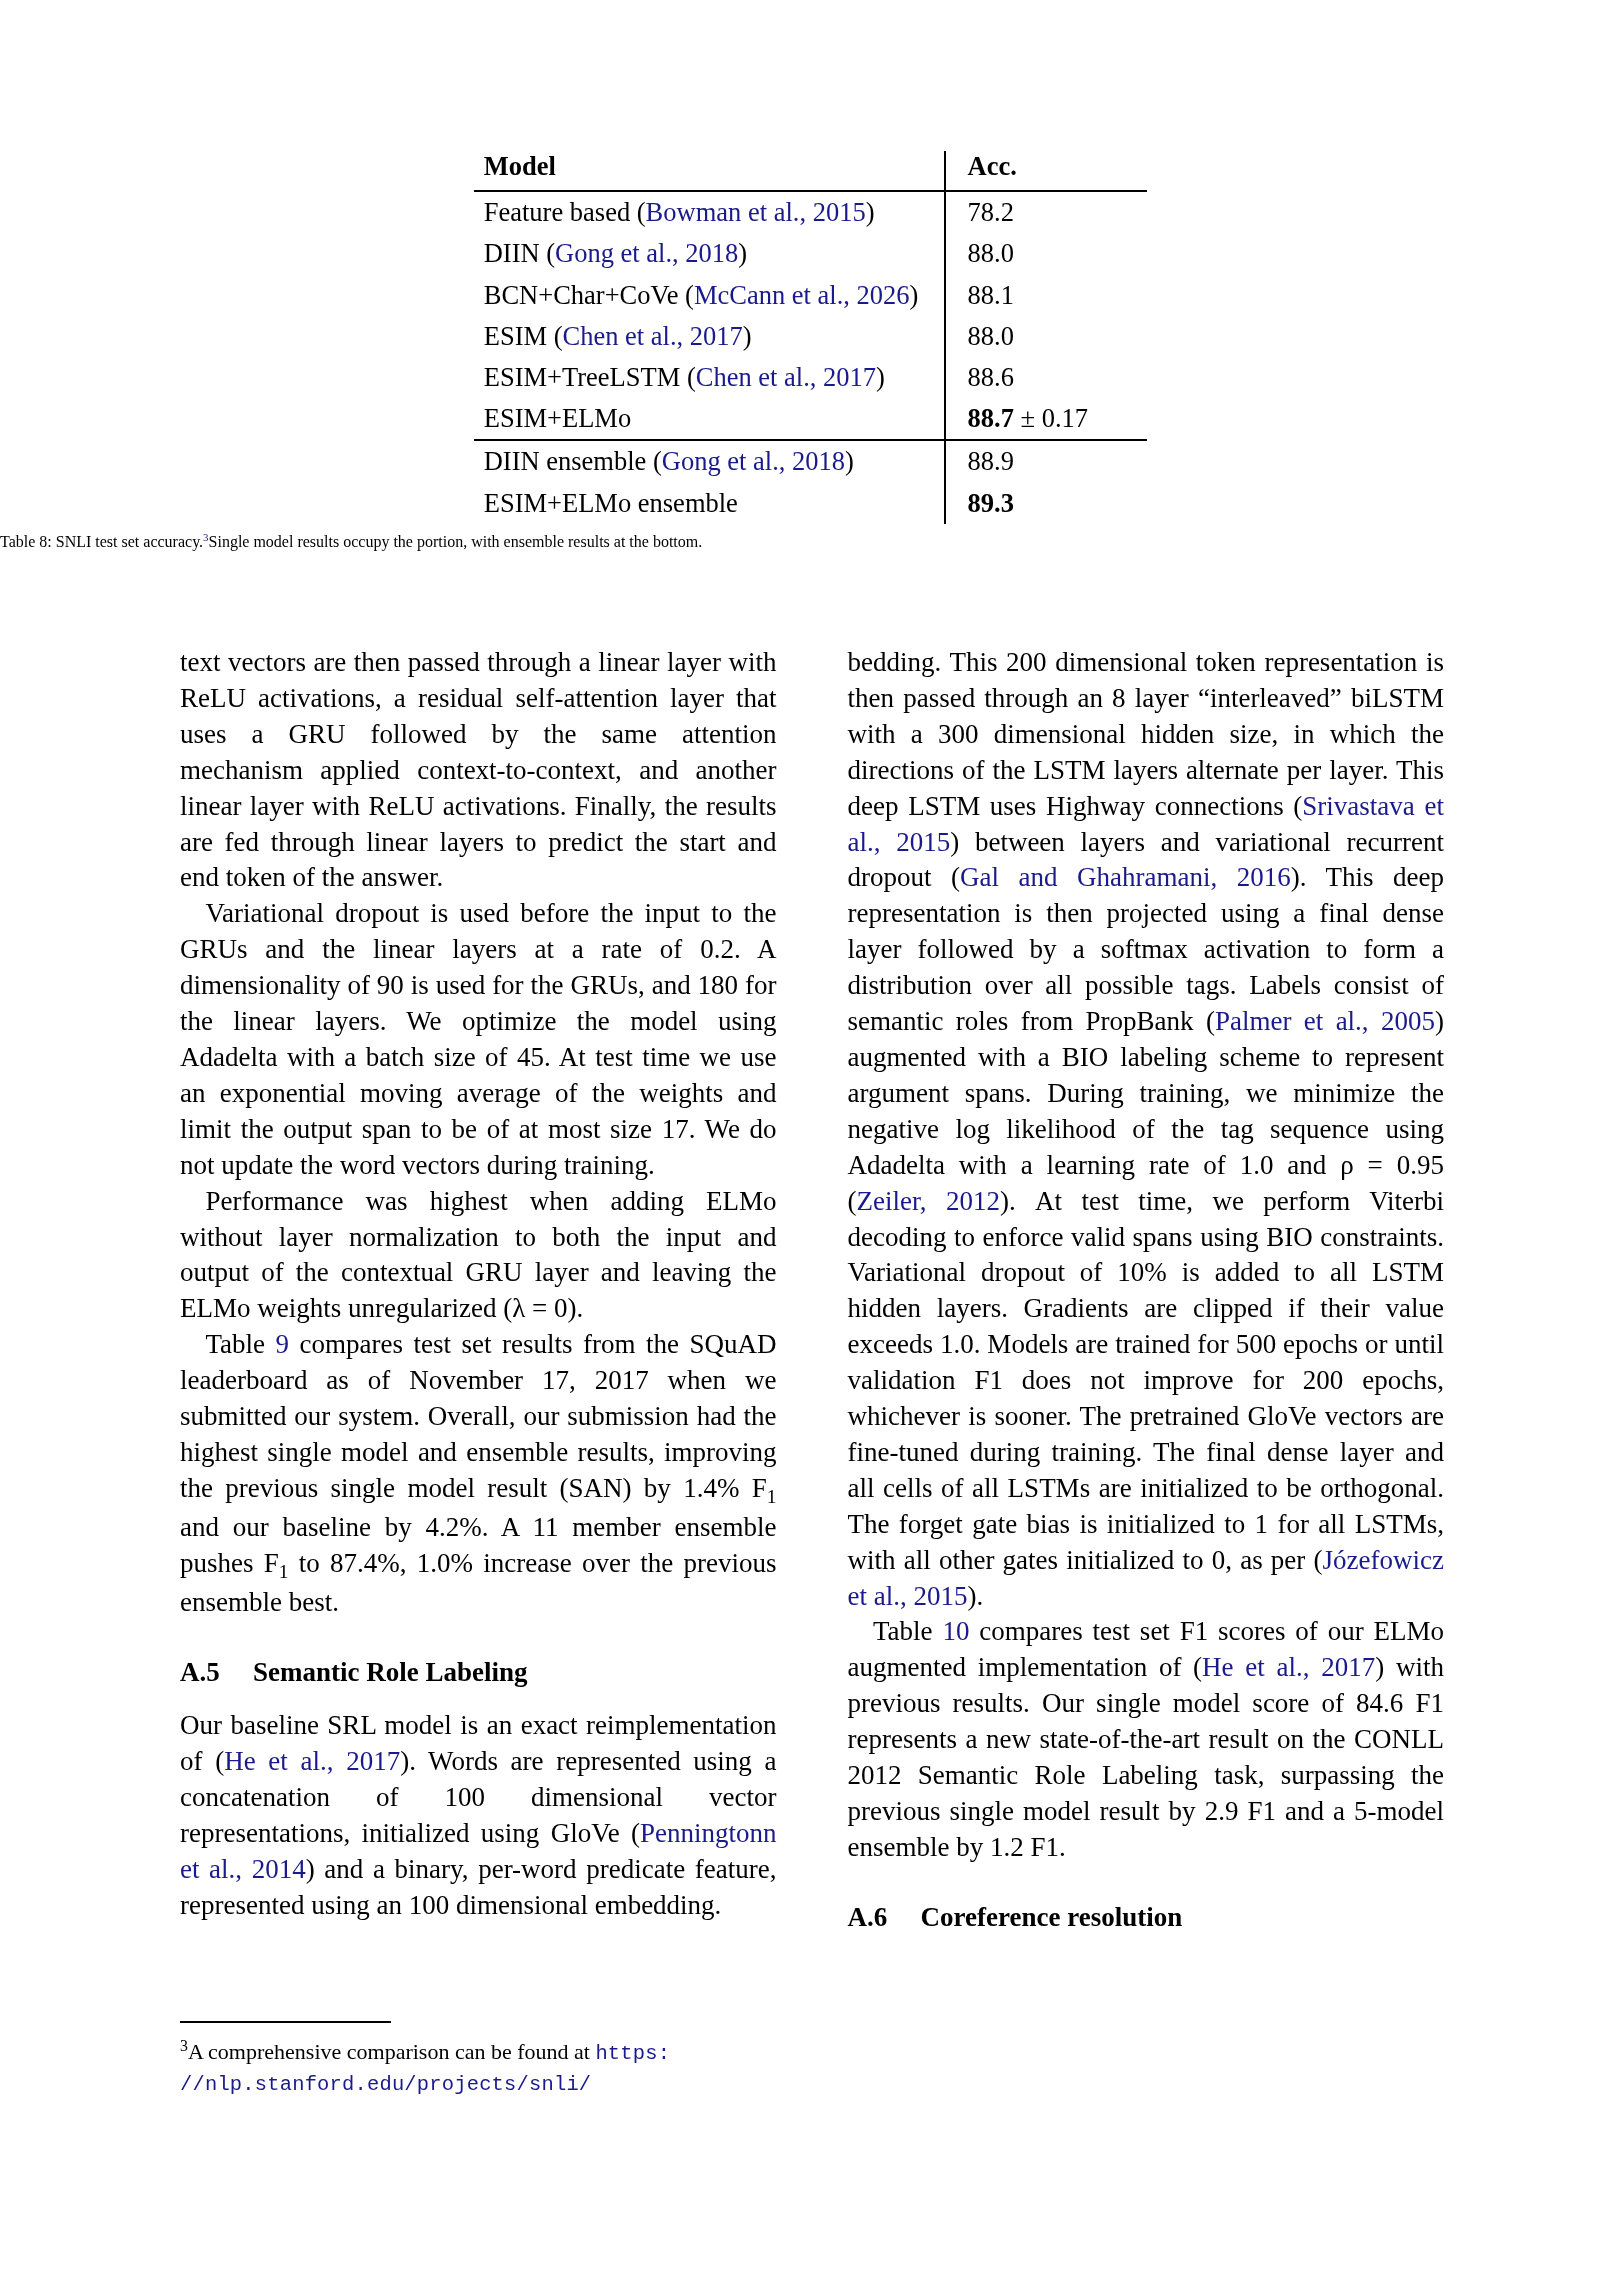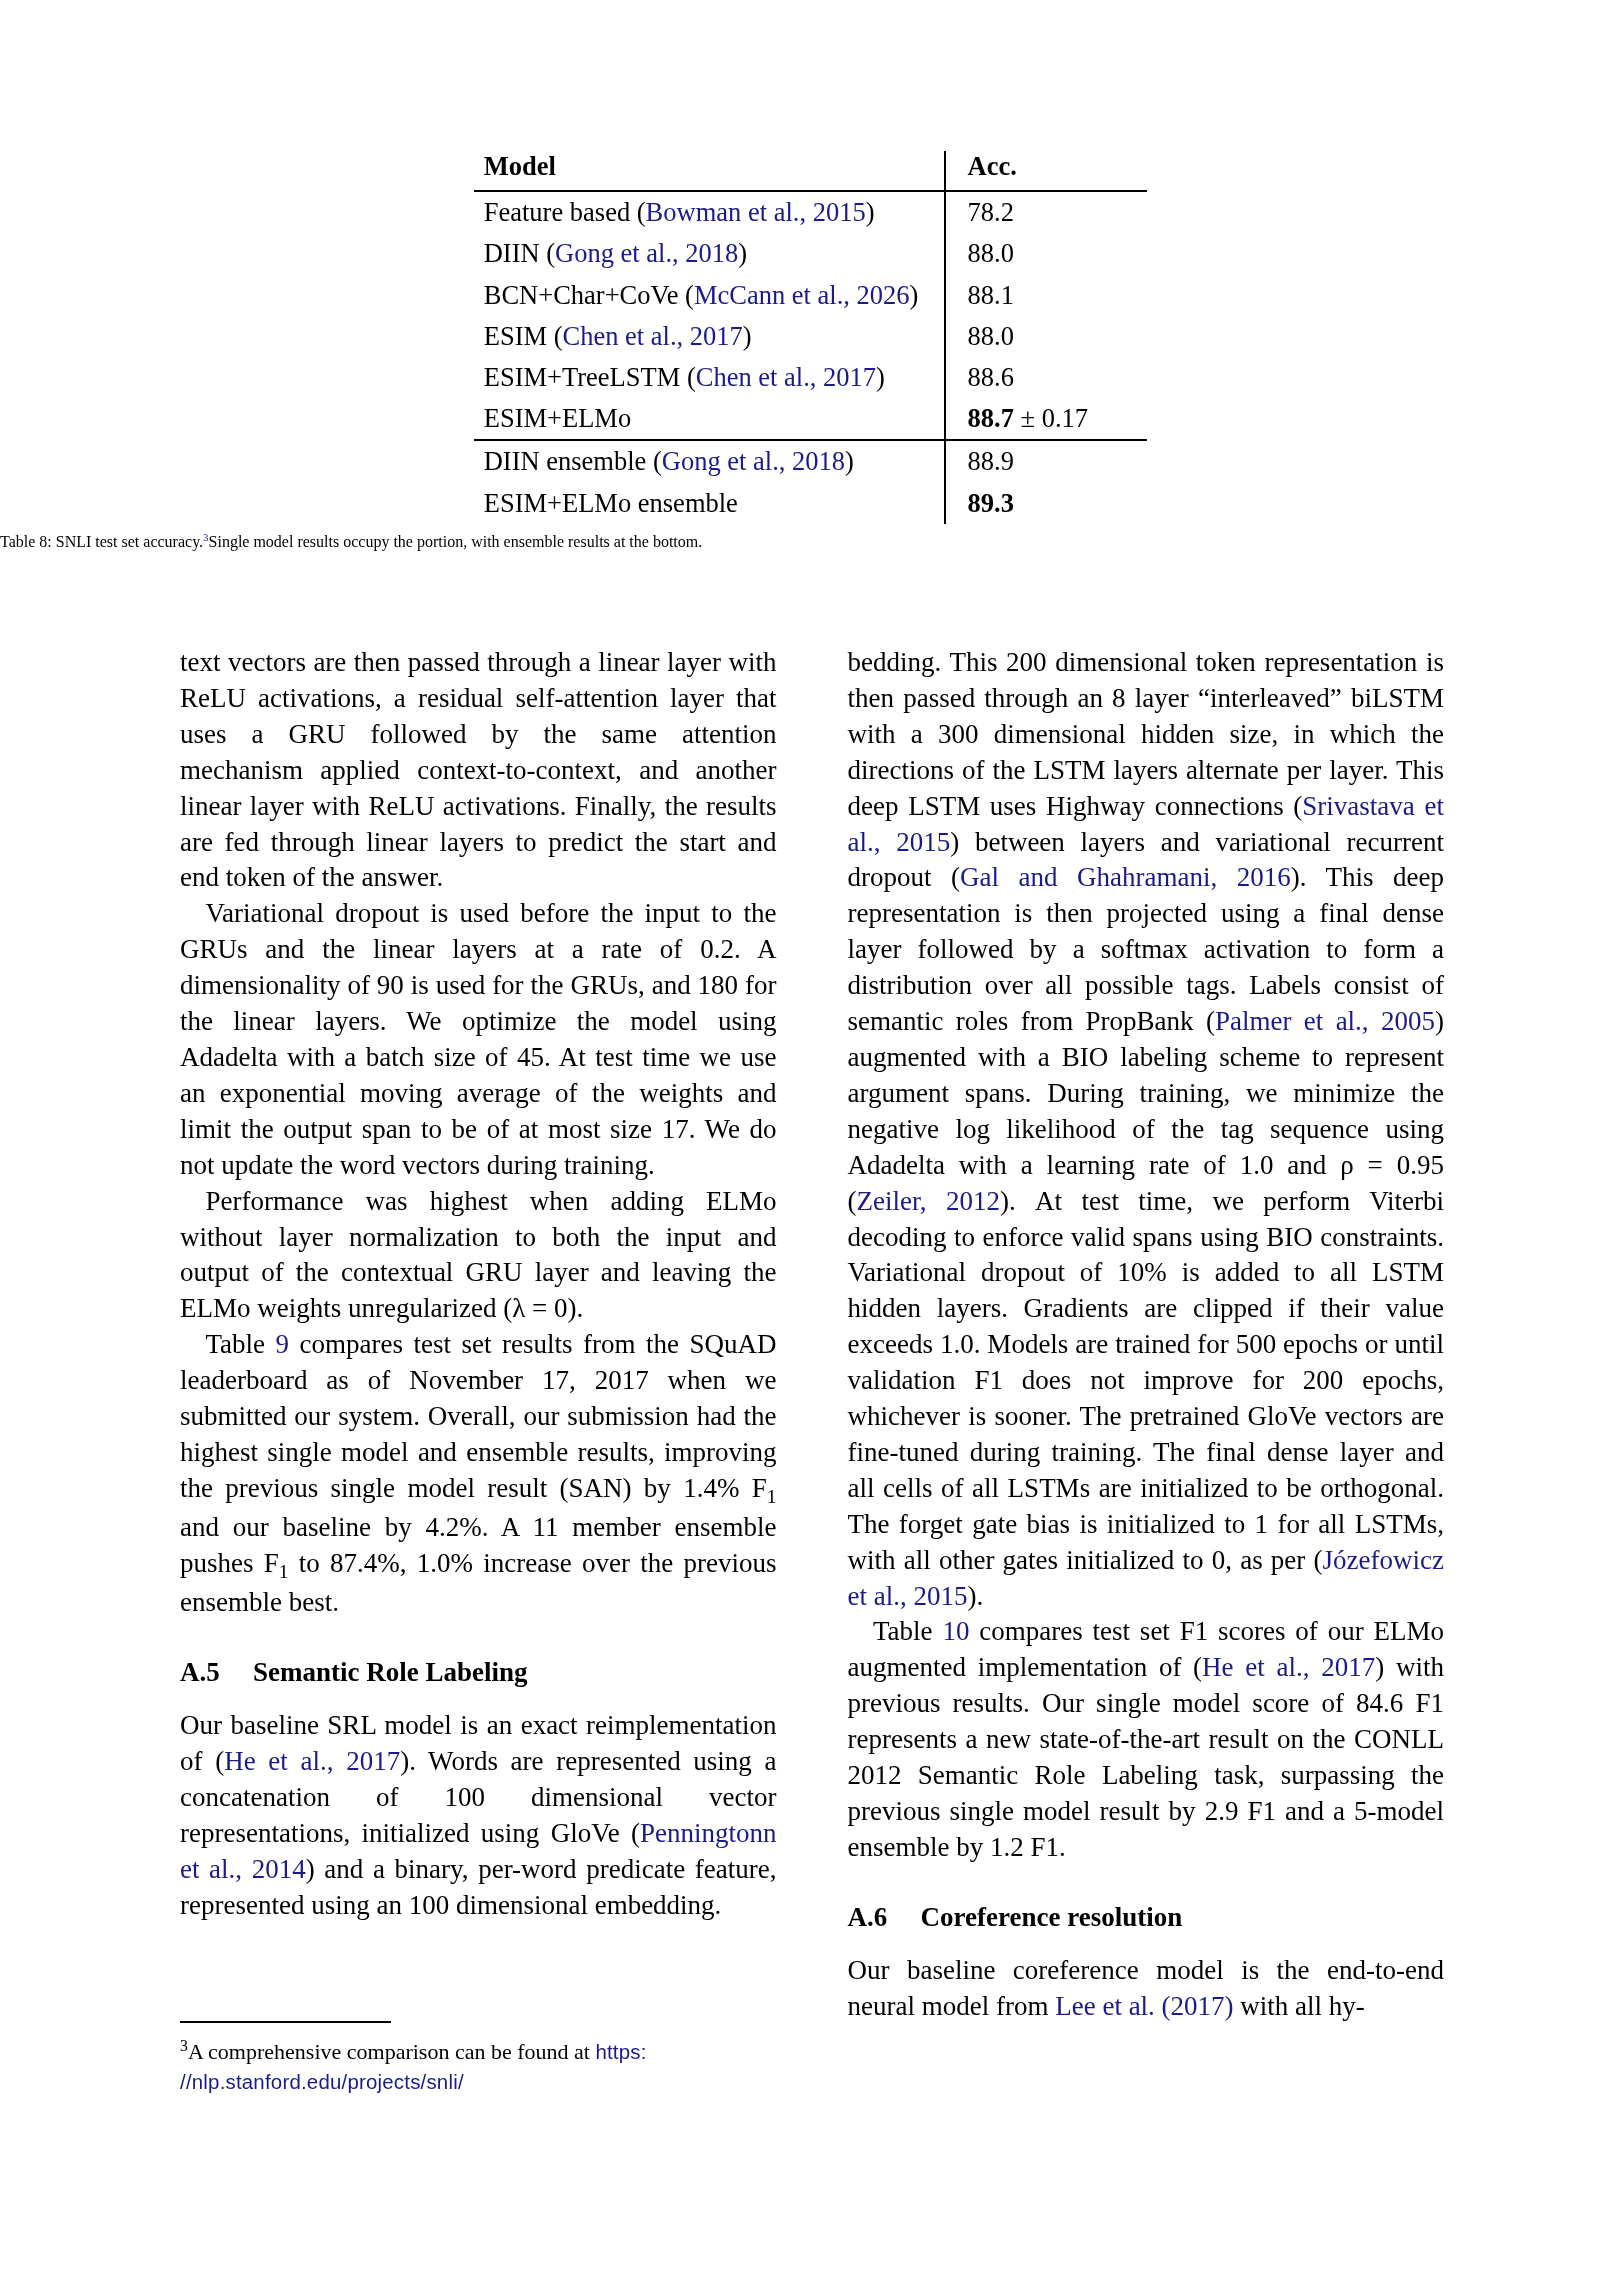--- a/index.html
+++ b/index.html
@@ -144,21 +144,21 @@
     margin: 0;
     font-size: 22px;
     line-height: 1.34;
     text-align: justify;
   }
   .footnote sup {
     font-size: 0.72em;
     vertical-align: super;
   }
   .mono-link {
-    font-family: Liberation Sans, sans-serif;
+    font-family: Liberation Mono, monospace;
     color: #1a1a8c;
     font-size: 0.93em;
     letter-spacing: 0.2px;
   }
 </style>
 </head>
 <body>
 
 <div class="page">
 
@@ -230,21 +230,20 @@
       <p class="noindent"><span>Our baseline SRL model is an exact reimplementation of (</span><span class="cite">He et al., 2017</span><span>). Words are represented using a concatenation of 100 dimensional vector representations, initialized using GloVe (</span><span class="cite">Penningtonn et al., 2014</span><span>) and a binary, per-word predicate feature, represented using an 100 dimensional embedding.</span></p>
     </div>
 
     <div class="col">
       <p class="noindent"><span>bedding. This 200 dimensional token representation is then passed through an 8 layer “interleaved” biLSTM with a 300 dimensional hidden size, in which the directions of the LSTM layers alternate per layer. This deep LSTM uses Highway connections (</span><span class="cite">Srivastava et al., 2015</span><span>) between layers and variational recurrent dropout (</span><span class="cite">Gal and Ghahramani, 2016</span><span>). This deep representation is then projected using a final dense layer followed by a softmax activation to form a distribution over all possible tags. Labels consist of semantic roles from PropBank (</span><span class="cite">Palmer et al., 2005</span><span>) augmented with a BIO labeling scheme to represent argument spans. During training, we minimize the negative log likelihood of the tag sequence using Adadelta with a learning rate of 1.0 and </span><span>ρ = 0.95</span><span> (</span><span class="cite">Zeiler, 2012</span><span>). At test time, we perform Viterbi decoding to enforce valid spans using BIO constraints. Variational dropout of 10% is added to all LSTM hidden layers. Gradients are clipped if their value exceeds 1.0. Models are trained for 500 epochs or until validation F1 does not improve for 200 epochs, whichever is sooner. The pretrained GloVe vectors are fine-tuned during training. The final dense layer and all cells of all LSTMs are initialized to be orthogonal. The forget gate bias is initialized to 1 for all LSTMs, with all other gates initialized to 0, as per (</span><span class="cite">Józefowicz et al., 2015</span><span>).</span></p>
 
       <p><span>Table </span><span class="cite">10</span><span> compares test set F1 scores of our ELMo augmented implementation of (</span><span class="cite">He et al., 2017</span><span>) with previous results. Our single model score of 84.6 F1 represents a new state-of-the-art result on the CONLL 2012 Semantic Role Labeling task, surpassing the previous single model result by 2.9 F1 and a 5-model ensemble by 1.2 F1.</span></p>
 
       <h3 class="section"><span class="secnum">A.6</span><span>Coreference resolution</span></h3>
 
-      <p class="noindent"><span>Our baseline coreference model is the end-to-end neural model from </span><span class="cite">Lee et al. (2017)</span><span> with all hy-</span></p>
     </div>
   </div>
 
   <div class="footnote">
     <div class="fnrule"></div>
     <p><sup>3</sup><span>A comprehensive comparison can be found at </span><span class="mono-link">https:</span><br><span class="mono-link">//nlp.stanford.edu/projects/snli/</span></p>
   </div>
 
 </div>
 

